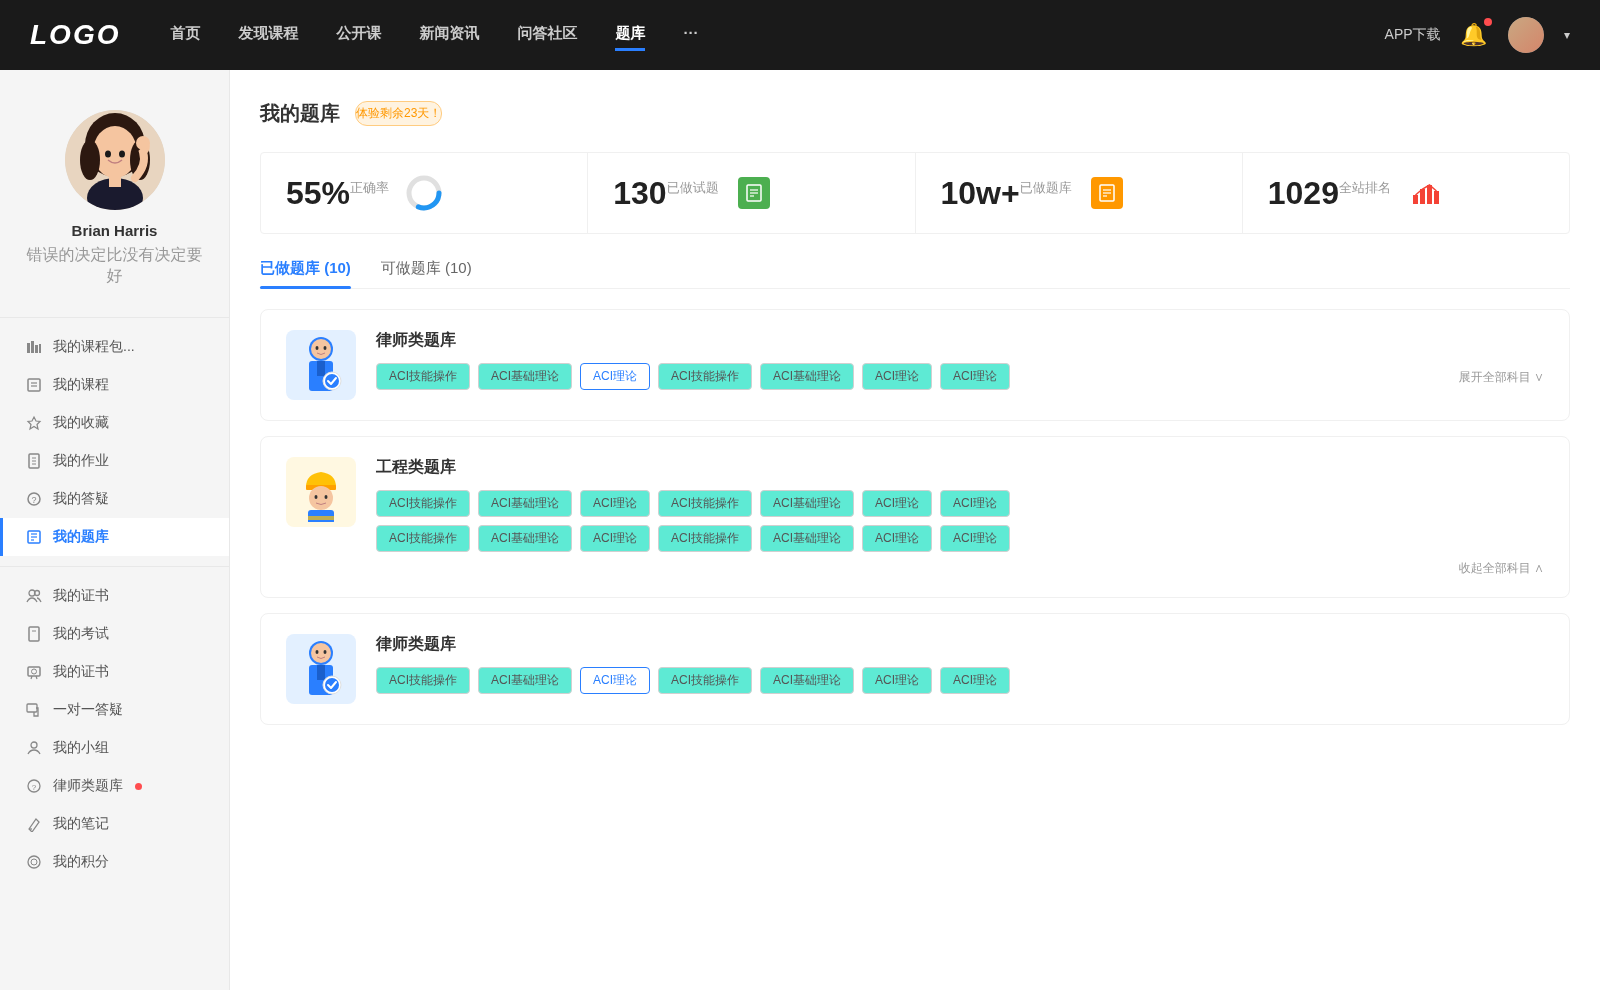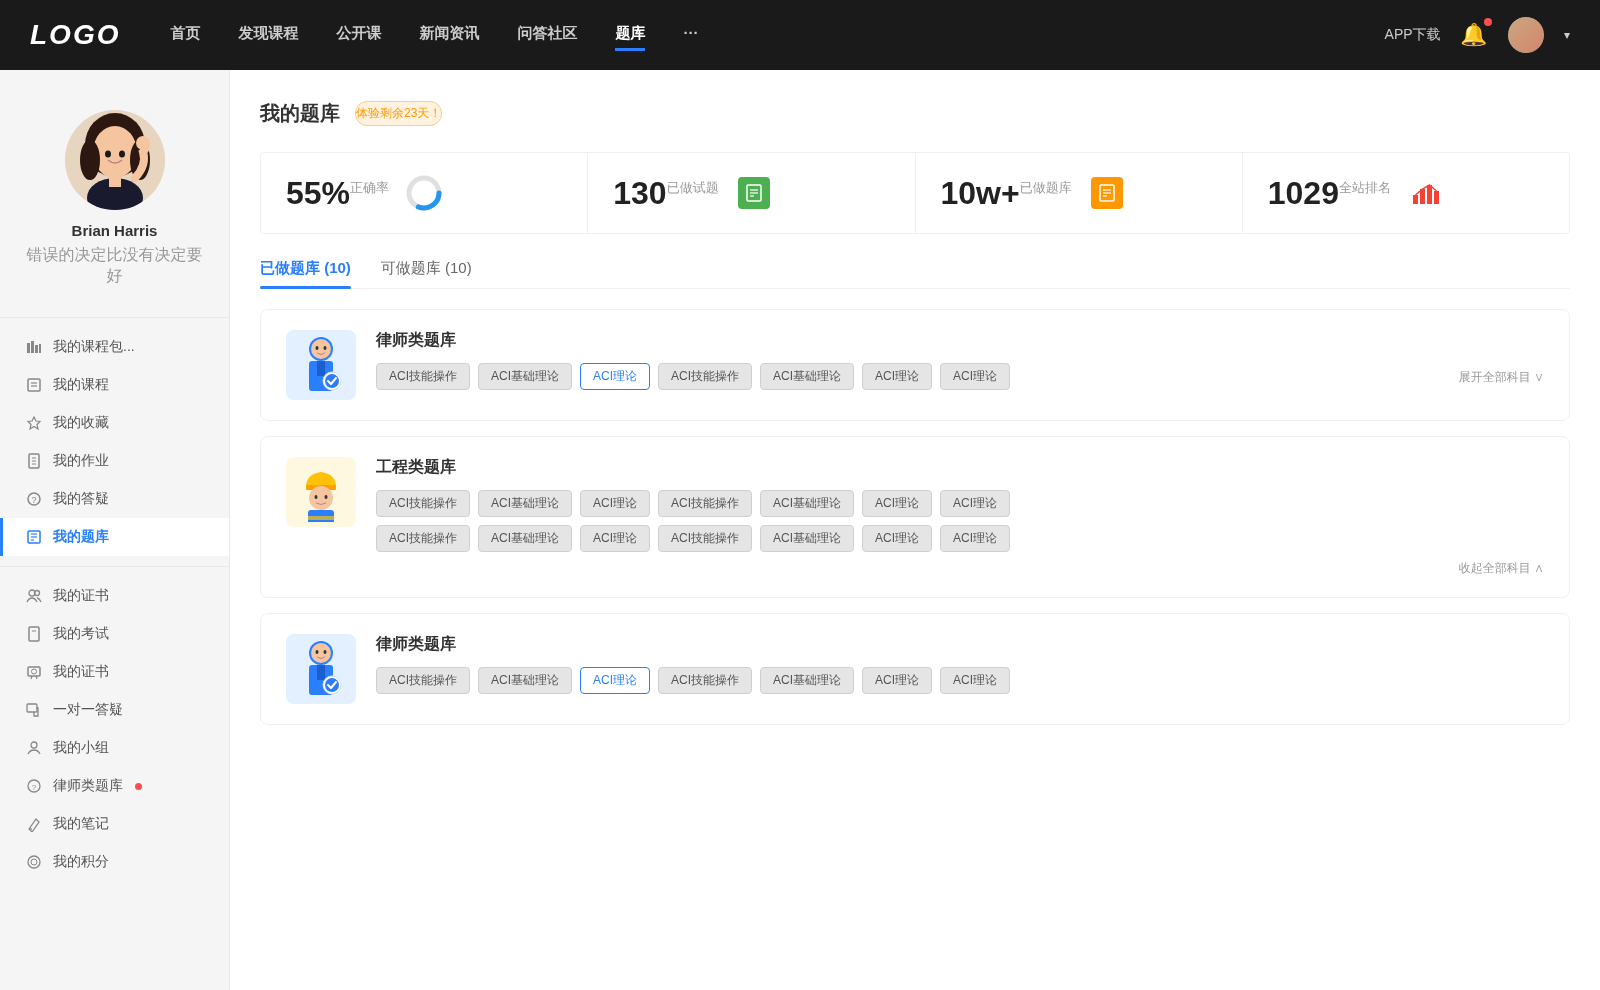--- a/index.html
+++ b/index.html
@@ -307,21 +307,21 @@
       gap: 8px;
       align-items: center;
     }
     .tag {
       border: 1px solid #d0d0d0;
       border-radius: 4px;
       padding: 4px 12px;
       font-size: 12px;
       color: #555;
       cursor: pointer;
-      background: #e5e5e5;
+      background: #5eead4;
     }
     .tag.active {
       border-color: #2a7fff;
       color: #2a7fff;
       background: white;
     }
     .expand-link {
       margin-left: auto;
       color: #999;
       font-size: 12px;

